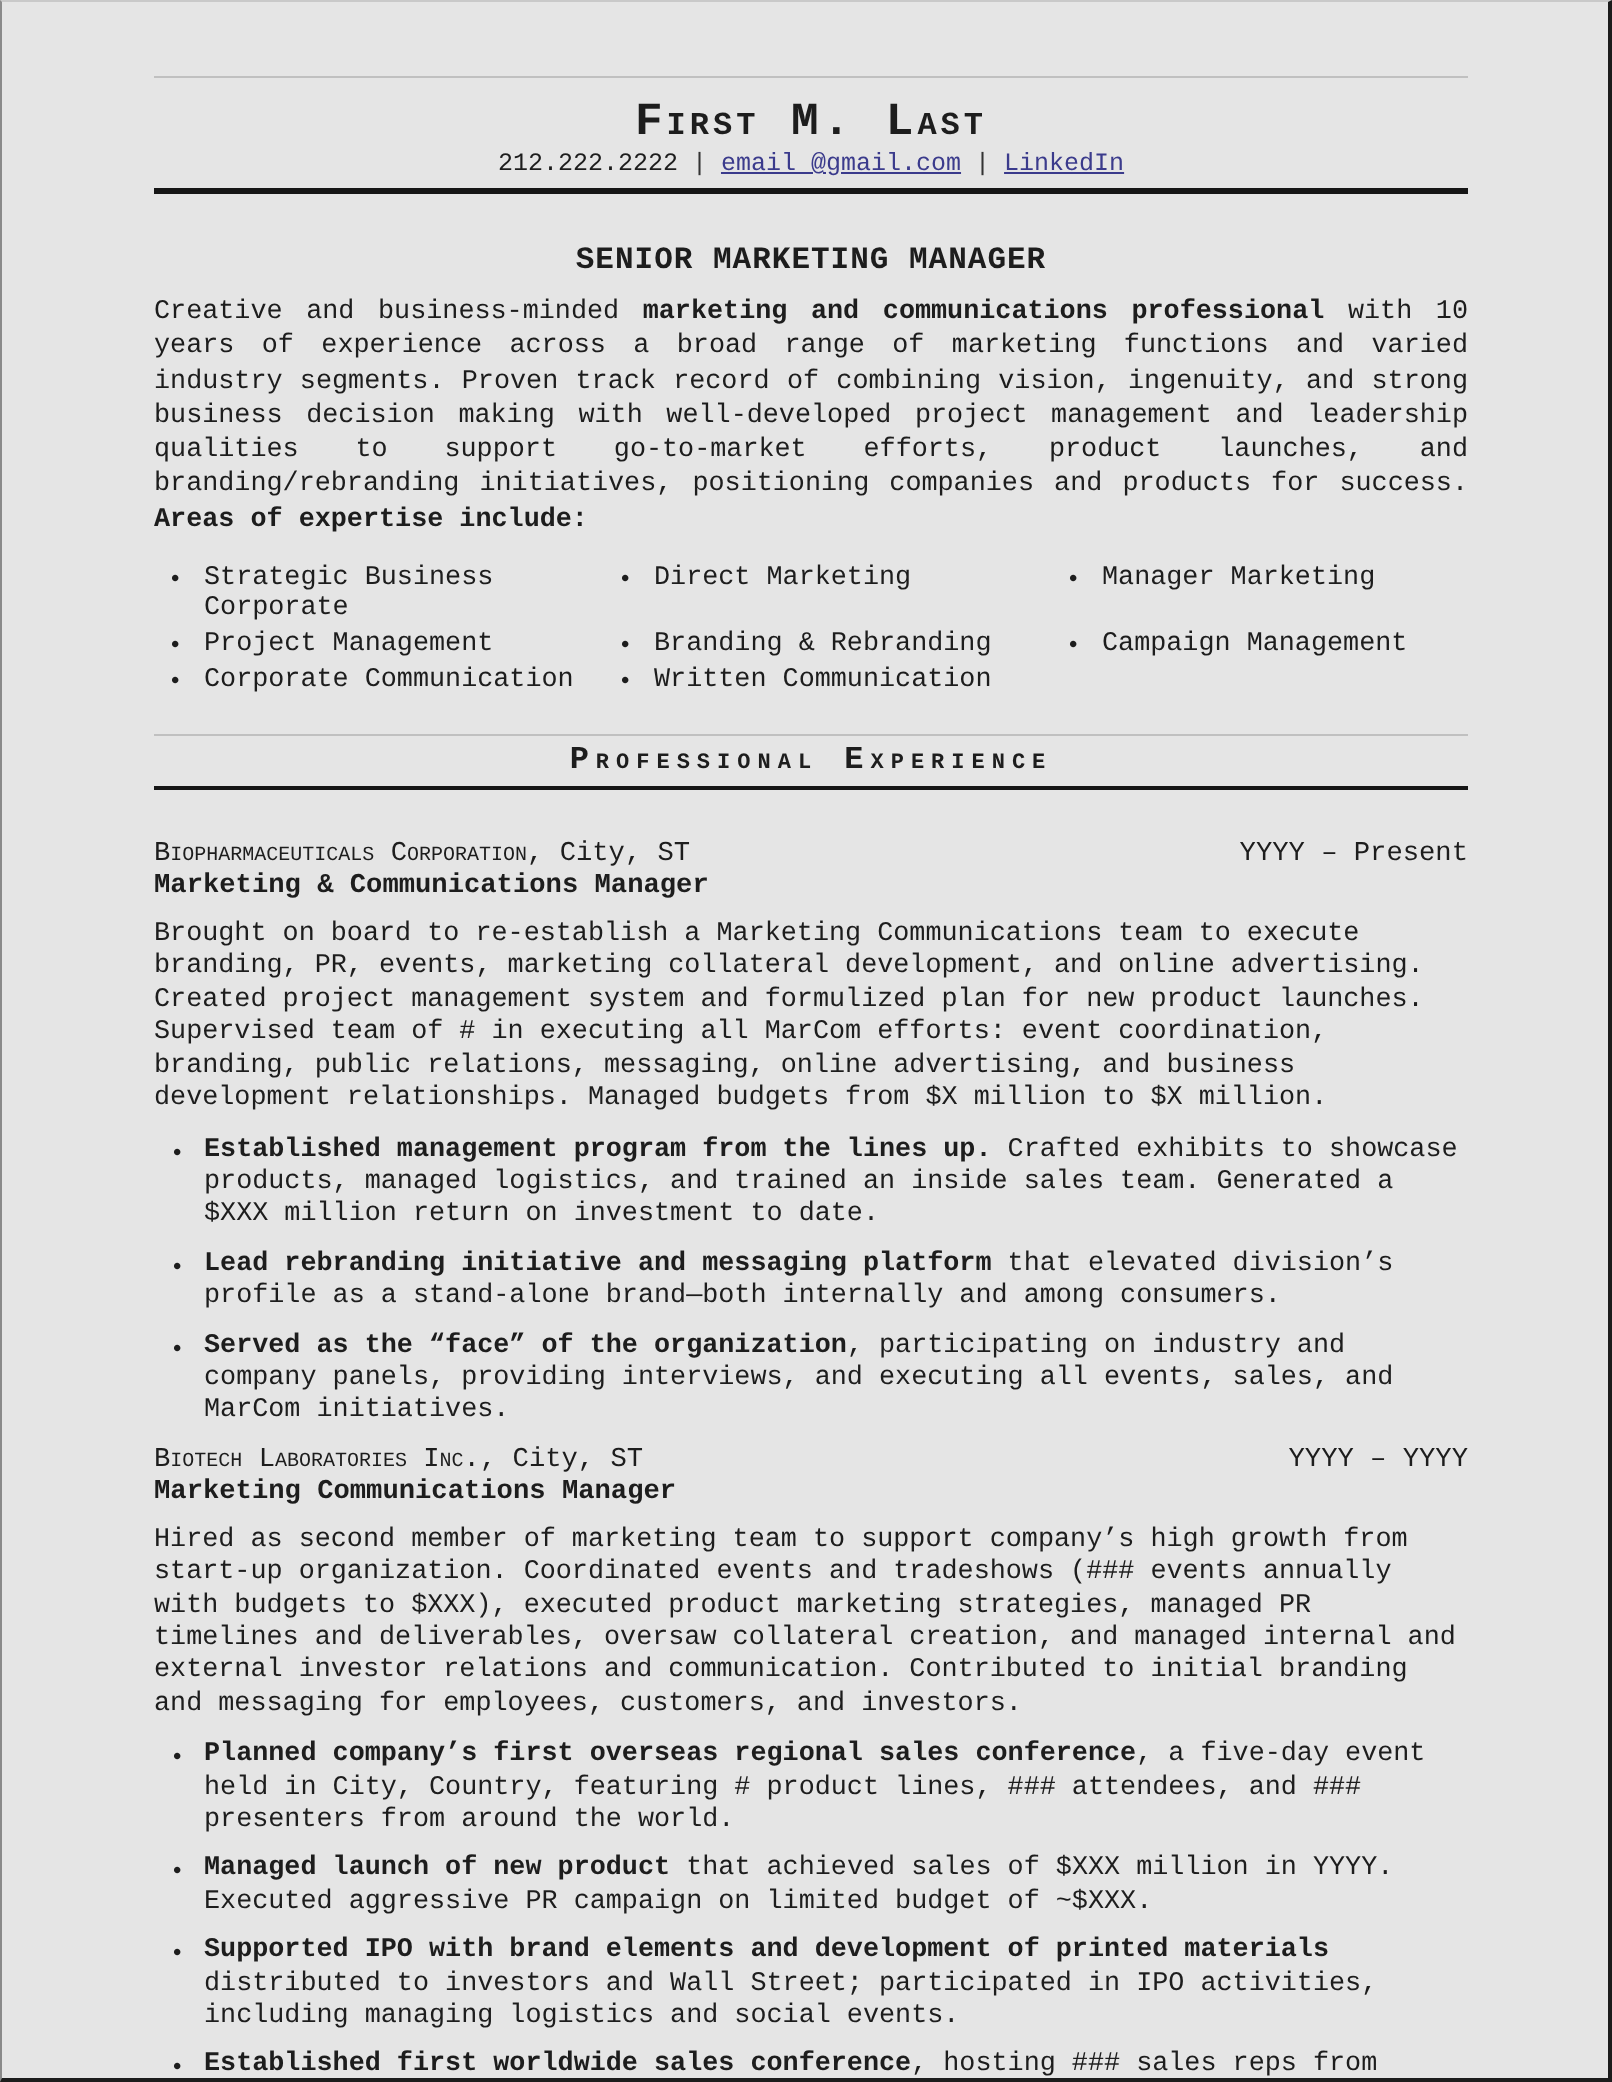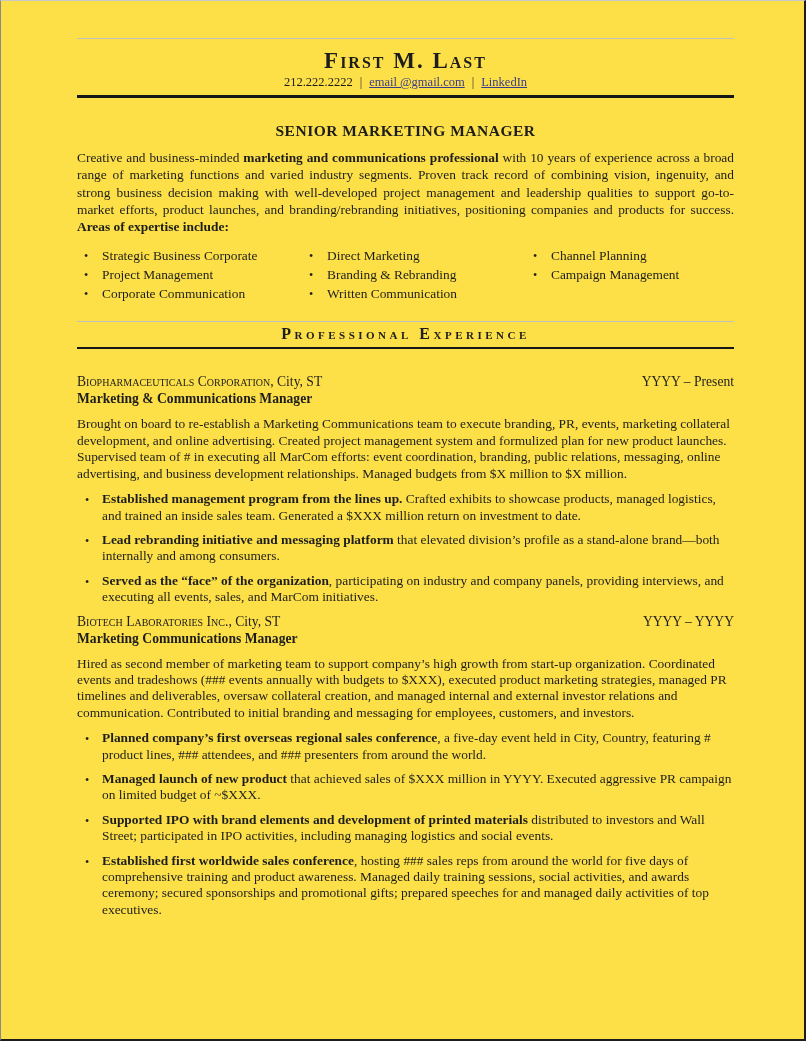--- a/index.html
+++ b/index.html
@@ -1,21 +1,21 @@
 <!DOCTYPE html>
 <html style="--link: #3b3b8c; --text: #1d1d1d; --rule-dark: #161616; --rule-light: #c0c0c0;"><head>
 <meta charset="utf-8">
 <style>
   html,body { margin:0; padding:0; background:#ffffff; }
   .page {
     position:relative; width:806px; height:1041px; box-sizing:border-box;
-    background:#fde047; overflow:hidden;
+    background:#e5e5e5; overflow:hidden;
     border-top:1px solid #c9c9c9; border-left:1px solid #8a8a8a;
     border-right:2px solid #1c1c1c; border-bottom:2px solid #1c1c1c;
-    font-family:Liberation Serif, serif;
+    font-family:Liberation Mono, monospace;
     color:var(--text,#1d1d1d);
   }
   .content { margin:37px 70px 0 76px; }
   .rule-light { border-top:1px solid var(--rule-light,#c4c4c4); height:0; }
   .rule-dark  { height:3px; background:var(--rule-dark,#161616); margin-top:5px; }
   h1.name {
     margin:9px 0 1px; text-align:center; font-size:23px; font-weight:bold;
     font-variant:small-caps; letter-spacing:2px;
   }
   .contact { text-align:center; font-size:12.5px; }
@@ -66,21 +66,21 @@
 
     <div class="rule-dark"></div>
 
     <h2 class="resume-title">SENIOR MARKETING MANAGER</h2>
 
     <p class="summary">Creative and business-minded <b>marketing and communications professional</b> with 10 years of experience across a broad range of marketing functions and varied industry segments. Proven track record of combining vision, ingenuity, and strong business decision making with well-developed project management and leadership qualities to support go-to-market efforts, product launches, and branding/rebranding initiatives, positioning companies and products for success. <b>Areas of expertise include:</b></p>
 
     <div class="expertise">
       <div class="exp-item">Strategic Business Corporate</div>
       <div class="exp-item">Direct Marketing</div>
-      <div class="exp-item">Channel Planning</div>
+      <div class="exp-item">Manager Marketing</div>
       <div class="exp-item">Project Management</div>
       <div class="exp-item">Branding &amp; Rebranding</div>
       <div class="exp-item">Campaign Management</div>
       <div class="exp-item">Corporate Communication</div>
       <div class="exp-item">Written Communication</div>
     </div>
 
     <div class="section-heading">Professional Experience</div>
 
     <div class="job first">

